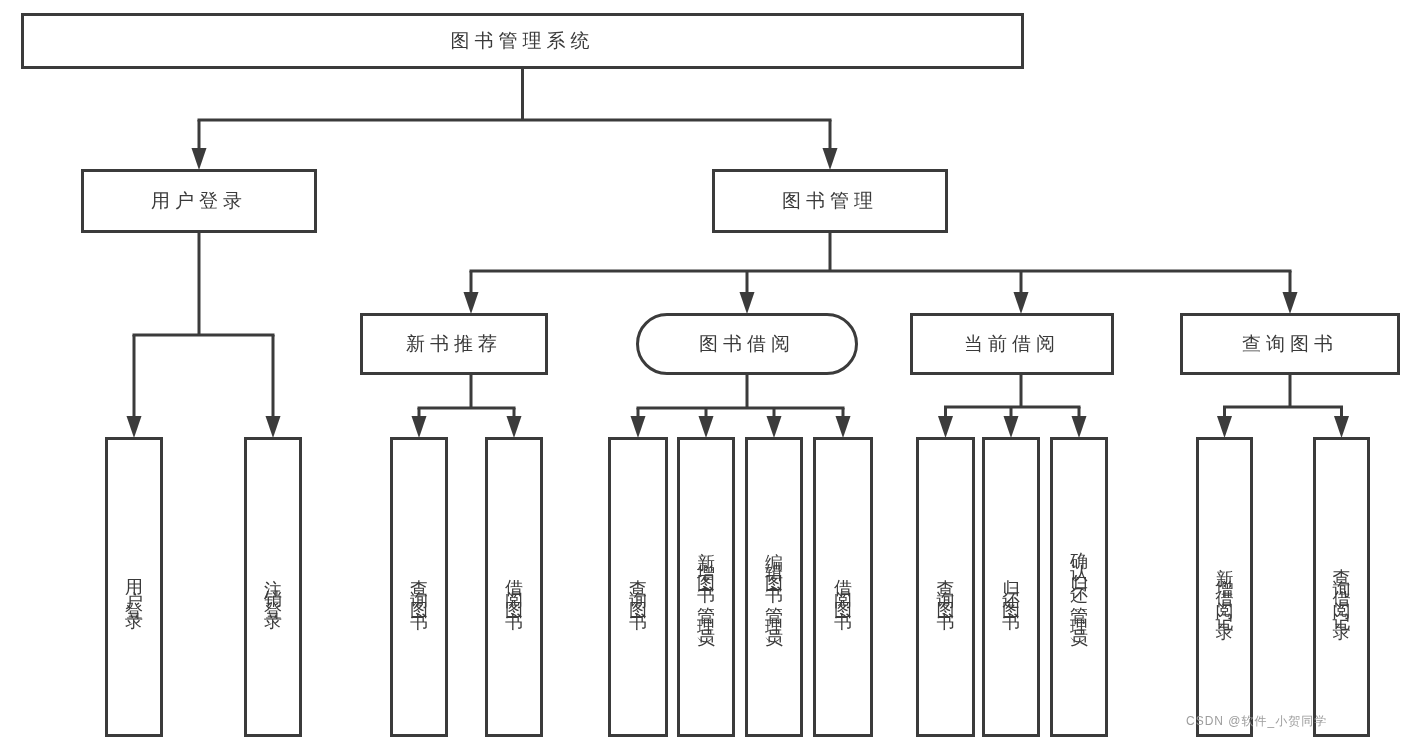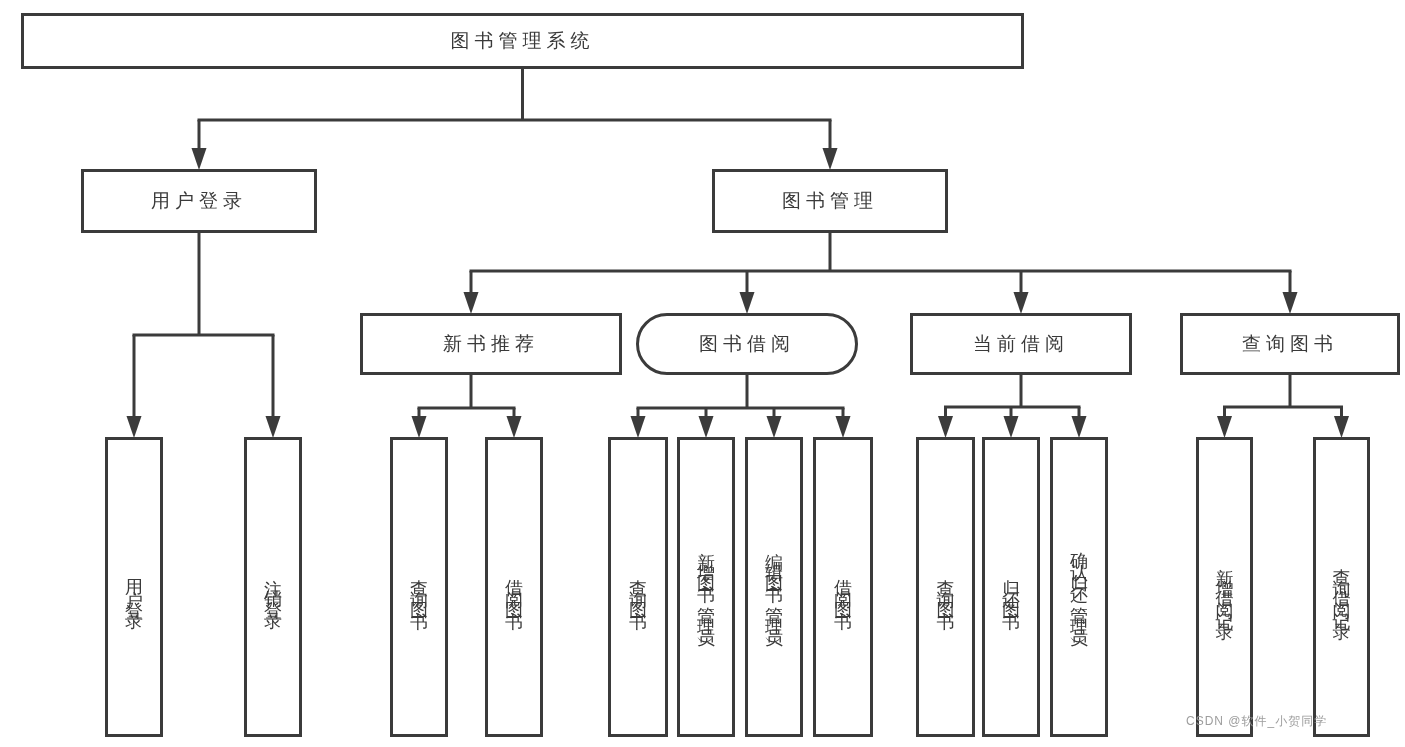--- a/index.html
+++ b/index.html
@@ -102,23 +102,23 @@
       <line x1="1224.5" y1="407" x2="1224.5" y2="421" stroke="#3b3b3b" stroke-width="3"></line>
       <polygon points="1217,416 1232,416 1224.5,438" fill="#3b3b3b"></polygon>
       <line x1="1341.5" y1="407" x2="1341.5" y2="421" stroke="#3b3b3b" stroke-width="3"></line>
       <polygon points="1334,416 1349,416 1341.5,438" fill="#3b3b3b"></polygon>
     </svg>
 
   <div id="nodes">
       <div class="node h" style="left: 21px; top: 13px; width: 1003px; height: 56px;">图书管理系统</div>
       <div class="node h" style="left: 81px; top: 169px; width: 236px; height: 64px;">用户登录</div>
       <div class="node h" style="left: 712px; top: 169px; width: 236px; height: 64px;">图书管理</div>
-      <div class="node h" style="left: 360px; top: 313px; width: 262px; height: 62px;">新书推荐</div>
+      <div class="node h" style="left: 360px; top: 313px; width: 188px; height: 62px;">新书推荐</div>
       <div class="node h" style="left: 636px; top: 313px; width: 222px; height: 62px; border-radius: 31px;">图书借阅</div>
-      <div class="node h" style="left: 910px; top: 313px; width: 222px; height: 62px;">当前借阅</div>
+      <div class="node h" style="left: 910px; top: 313px; width: 204px; height: 62px;">当前借阅</div>
       <div class="node h" style="left: 1180px; top: 313px; width: 220px; height: 62px;">查询图书</div>
       <div class="node v" style="left: 105px; top: 437px; width: 58px; height: 300px;">用户登录</div>
       <div class="node v" style="left: 244px; top: 437px; width: 58px; height: 300px;">注销登录</div>
       <div class="node v" style="left: 390px; top: 437px; width: 58px; height: 300px;">查询图书</div>
       <div class="node v" style="left: 485px; top: 437px; width: 58px; height: 300px;">借阅图书</div>
       <div class="node v" style="left: 608px; top: 437px; width: 60px; height: 300px;">查询图书</div>
       <div class="node v" style="left: 677px; top: 437px; width: 58px; height: 300px;">新增图书（管理员）</div>
       <div class="node v" style="left: 745px; top: 437px; width: 58px; height: 300px;">编辑图书（管理员）</div>
       <div class="node v" style="left: 813px; top: 437px; width: 60px; height: 300px;">借阅图书</div>
       <div class="node v" style="left: 916px; top: 437px; width: 59px; height: 300px;">查询图书</div>

